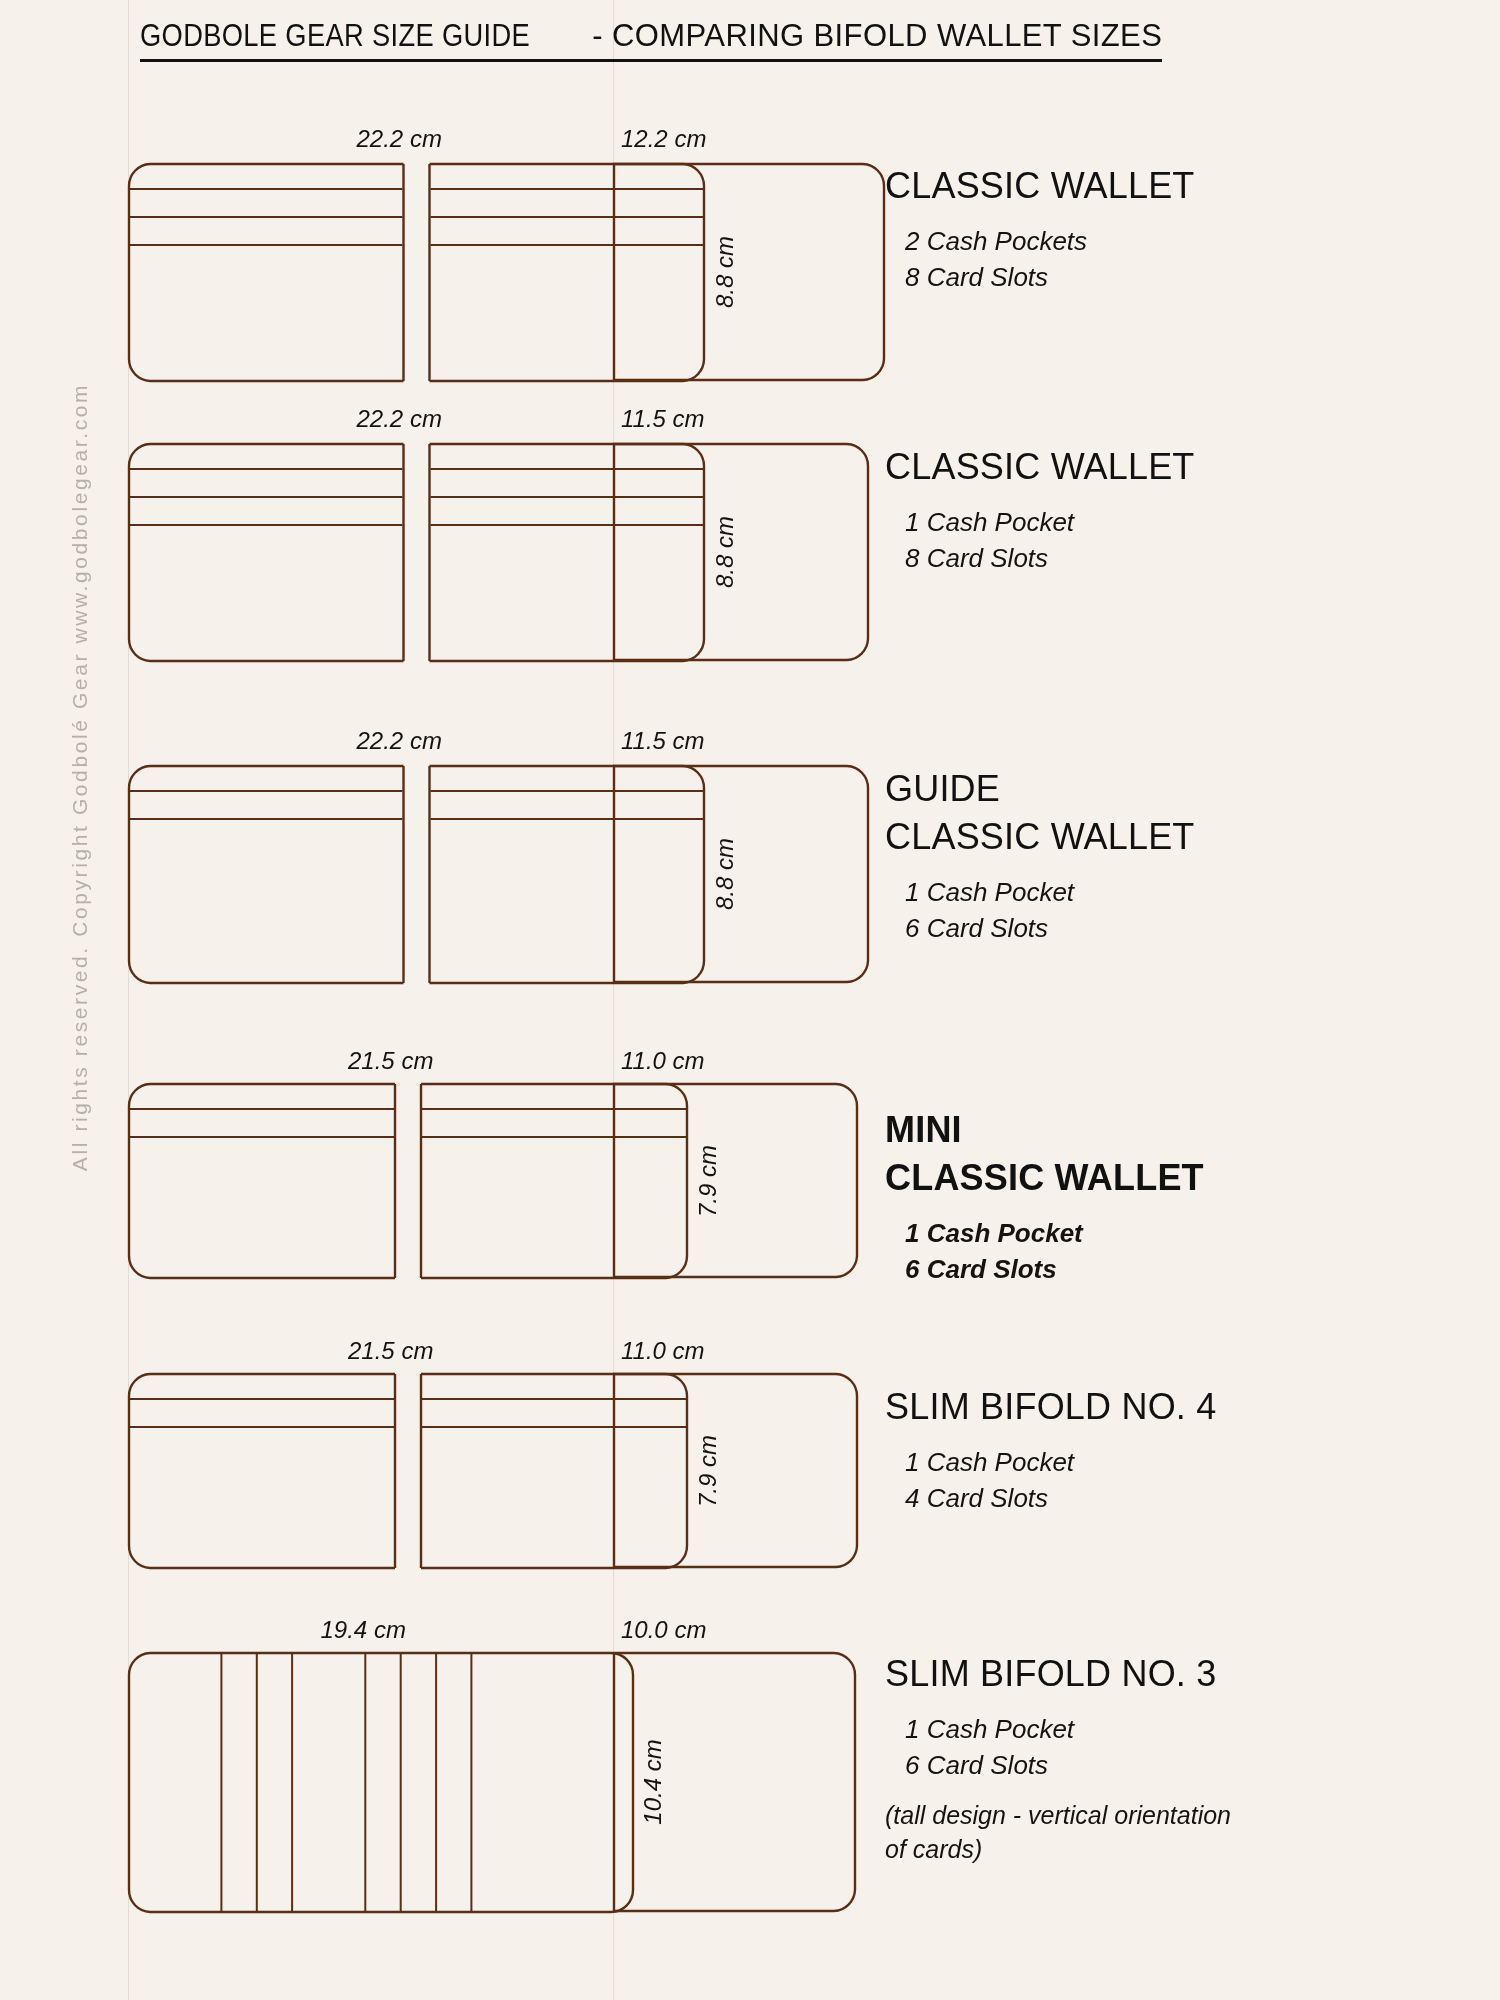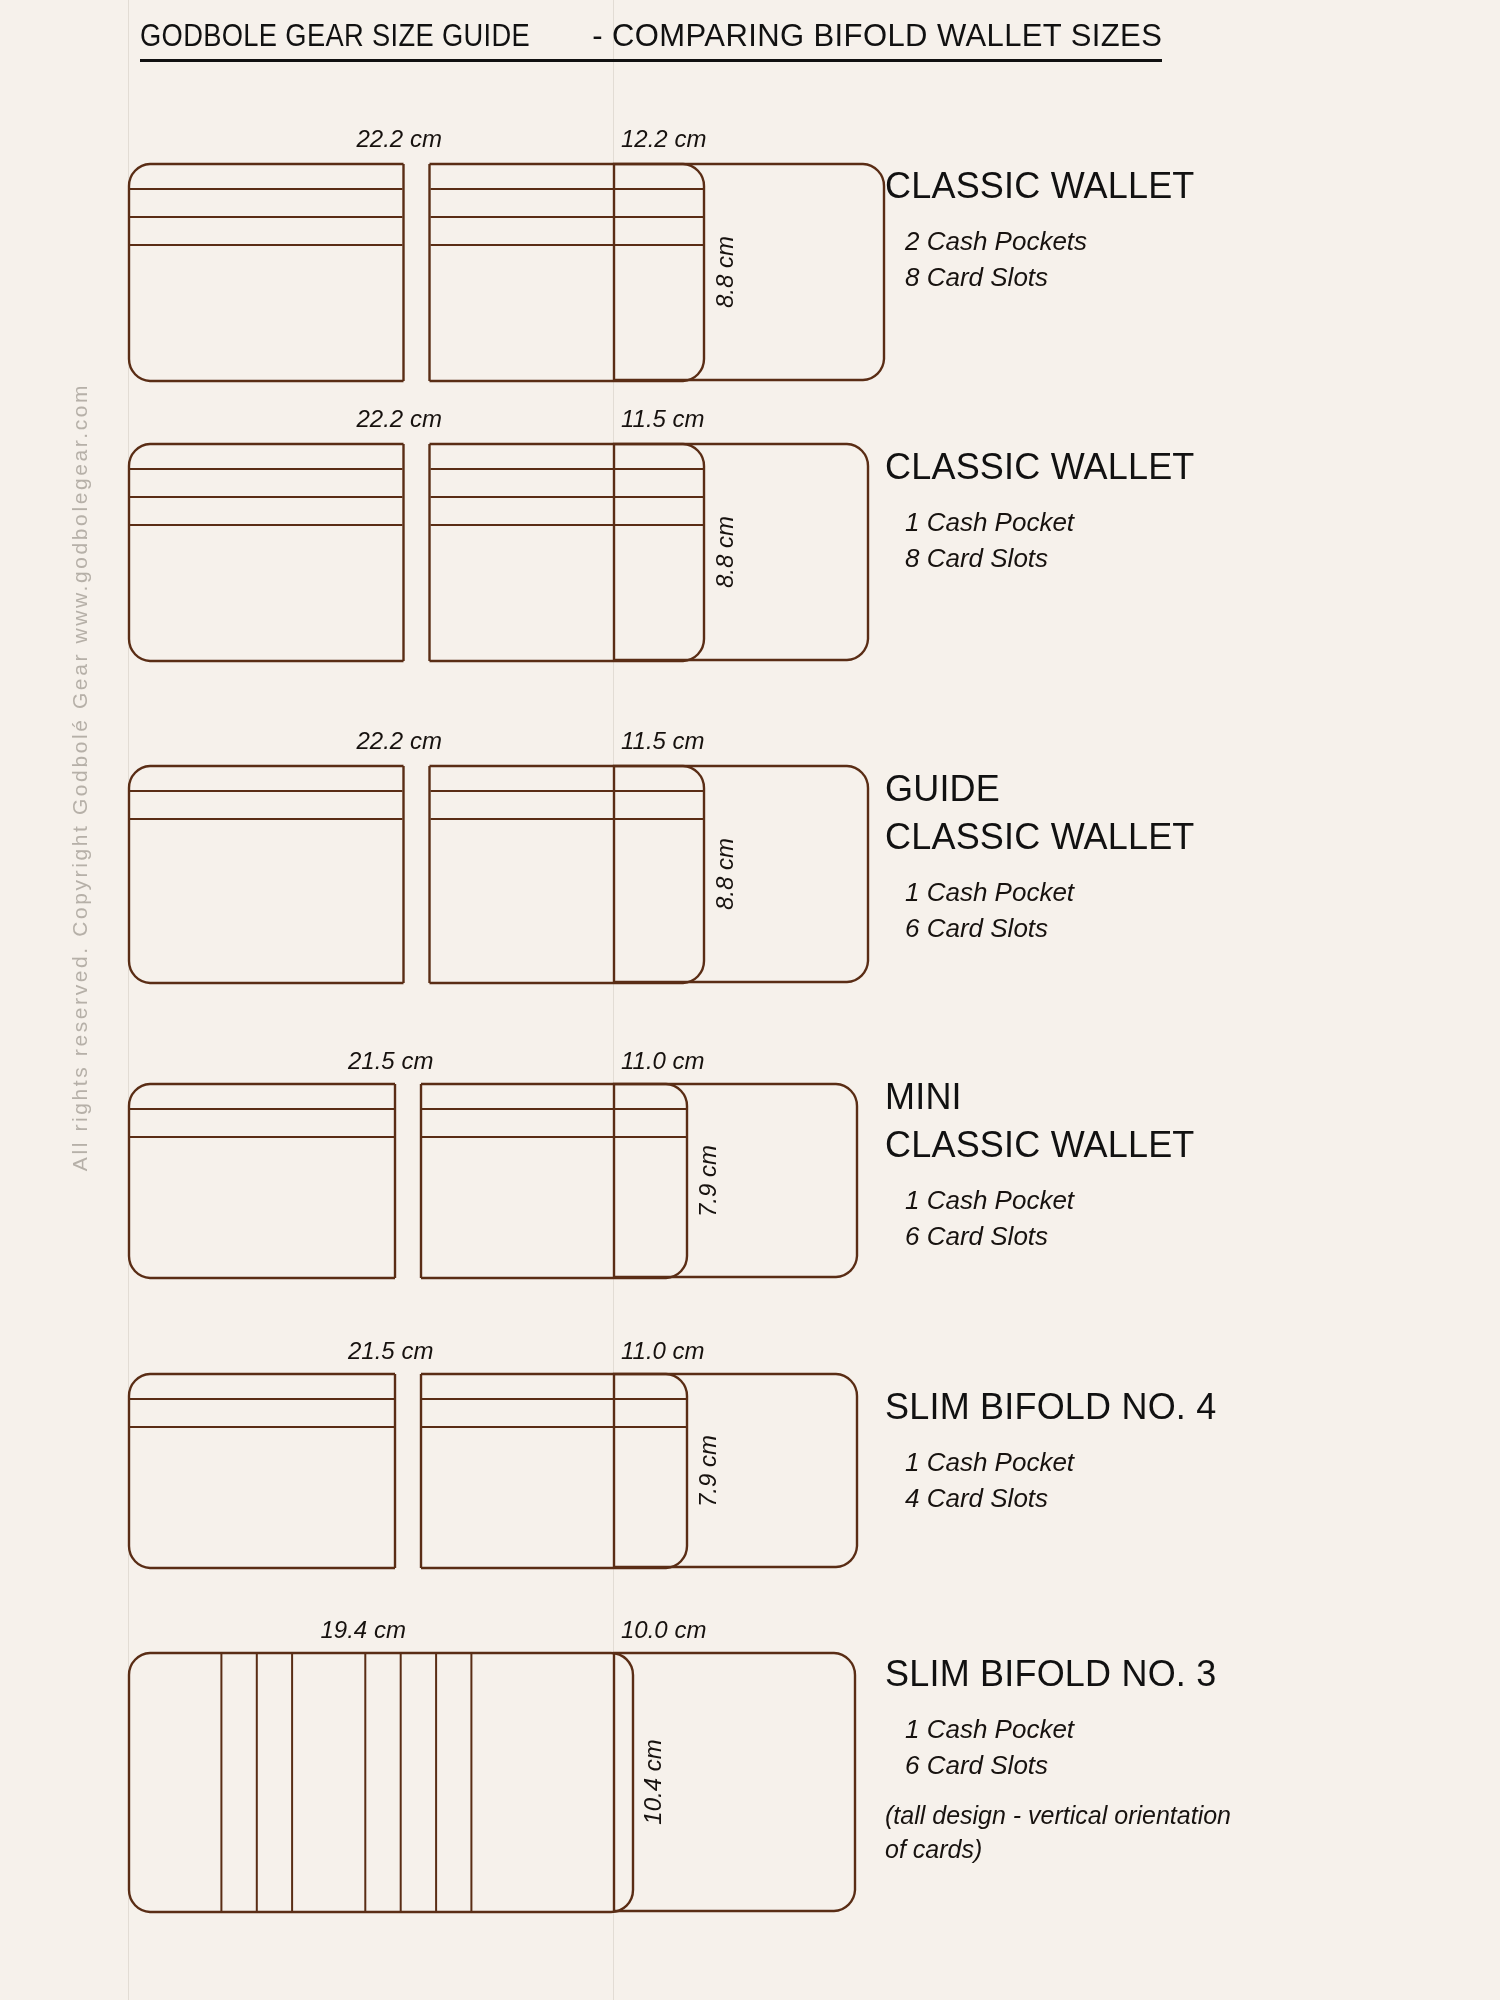--- a/index.html
+++ b/index.html
@@ -177,21 +177,21 @@
           </svg>
         </div>
         <div class="dim" style="left: 348px; top: 1047px;">21.5 cm</div>
         <div class="closedwrap" style="left: 613px; top: 1083px;">
           <svg width="245" height="195" viewBox="0 0 245 195">
             <path class="stroke" d="M 1 1 H 223 A 22 22 0 0 1 244 23 V 173 A 22 22 0 0 1 223 194 H 1 Z"></path>
           </svg>
         </div>
         <div class="dim" style="left: 621px; top: 1047px;">11.0 cm</div>
         <div class="dim vert" style="left: 698px; top: 1166.5px; width: 100px; text-align: center; margin-left: -40px;">7.9 cm</div>
-        <div class="labels" style="left: 885px; top: 1073px;">
+        <div class="labels" style="left: 885px; top: 1106px; font-weight: bold;">
           <div class="lbl-name">MINI</div>
           <div class="lbl-name">CLASSIC WALLET</div>
           <div class="gap"></div>
           <div class="lbl-spec">1 Cash Pocket</div>
           <div class="lbl-spec">6 Card Slots</div>
         </div>
       </div>
       <div class="row" style="top: 0px;">
         <div class="openwrap" style="left: 128px; top: 1373px;">
           <svg width="560" height="195" viewBox="0 0 560 195">

